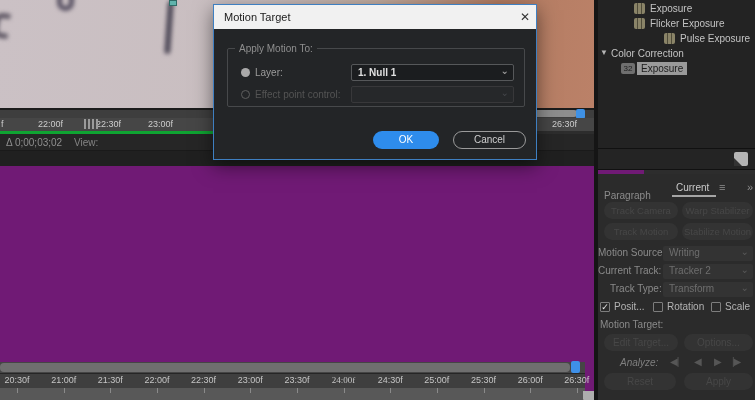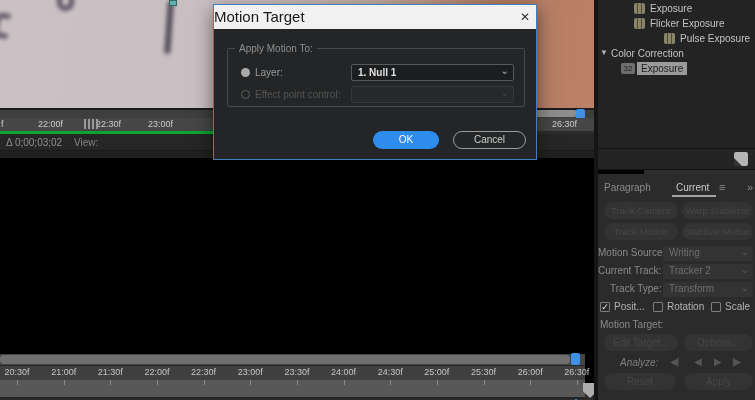--- a/index.html
+++ b/index.html
@@ -28,21 +28,21 @@
   .green-line { left:0; top:131px; width:537px; height:3px; background:#0fa432; }
   .info-row { left:0; top:134px; width:594px; height:17px; background:#262626; border-bottom:1px solid #1a1a1a; }
   .delta-txt { left:6px; top:137px; font-size:10px; color:#8f8f8f; }
   .view-lbl { left:74px; top:137px; font-size:10px; color:#848484; }
   .view-dd { left:102px; top:135px; width:110px; height:14px; background:#2c2c2c; border-radius:2px;
     font-size:10px; color:#6c6c6c; padding:1px 5px; white-space:nowrap; }
   .dark-band { left:0; top:151px; width:594px; height:23px; background:#202020; border-bottom:1px solid #131313; }
   .dark-band-line { left:0; top:166px; width:594px; height:1px; background:#2b2b2b; }
 
   
-  .timeline { left:0; top:158px; width:644px; height:226px; background:#000000; }
+  .timeline { left:0; top:166px; width:644px; height:226px; background:#701a75; }
   .tl-scroll { left:0; top:196px; width:585px; height:11px; background:#454545; }
   .tl-thumb { left:0; top:197px; width:570px; height:9px; background:#6f6f6f; border-radius:4px; }
   .tl-cti-head { left:571px; top:195px; width:9px; height:12px; background:#3e90e8; border-radius:2px; }
   .tl-cti-line { left:575px; top:207px; width:2px; height:51px; background:#3e90e8; opacity:.85; }
   .tl-ruler { left:0; top:207px; width:585px; height:15px; background:#3f3f3f; border-top:1px solid #262626; }
   .tl-label { position:absolute; top:209px; transform:translateX(-50%); font-size:9px; color:#c6c6c6; white-space:nowrap; }
   .tl-tick { position:absolute; top:222px; width:1px; height:5px; background:#8a8a8a; }
   .tl-grayband { left:0; top:222px; width:585px; height:19px; background:#585858; border-bottom:2px solid #262626; }
   .marker-bin { left:583px; top:225px; width:14px; height:15px; background:#aeaeae;
     clip-path:polygon(0 0,100% 0,100% 55%,50% 100%,0 55%); }
@@ -75,21 +75,21 @@
   .trk-dd .chev, .dd-chev { position:absolute; right:4px; top:0px; color:#585858; font-size:10px; }
   .chk { position:absolute; top:302px; width:10px; height:10px; background:#2a2a2a; border:1px solid #7d7d7d;
     border-radius:1px; color:#e8e8e8; font-size:9px; line-height:9px; text-align:center; }
   .chk-lbl { position:absolute; top:301px; font-size:10px; color:#b3b3b3; }
   .analyze-btn { position:absolute; top:356px; font-size:10px; color:#565656; letter-spacing:-1px; }
 
   
   .dialog { left:213px; top:4px; width:324px; height:156px; background:#232527; border:1px solid #3e7fc1;
     box-shadow:0 6px 18px rgba(0,0,0,.5); }
   .dlg-title { left:0; top:0; width:322px; height:24px; background:#f1f1f1; color:#1a1a1a;
-    font-size:15px; line-height:24px; }
+    font-size:11px; line-height:24px; padding-left:10px; }
   .dlg-close { left:300px; top:0px; width:22px; height:24px; color:#333; font-size:12px; text-align:center; line-height:24px; }
   .dlg-group { left:13px; top:43px; width:298px; height:59px; border:1px solid #47494b; border-radius:2px; }
   .dlg-group-lbl { left:21px; top:38px; font-size:10px; color:#8f8f8f; background:#232527; padding:0 4px; }
   .radio { position:absolute; width:9px; height:9px; border-radius:50%; }
   .radio-on { left:27px; top:63px; background:#a9a9a9; }
   .radio-off { left:27px; top:85px; border:1px solid #5e5e5e; }
   .dlg-lbl { position:absolute; font-size:10px; }
   .dlg-dd { position:absolute; left:137px; width:163px; height:17px; border-radius:2px; font-size:10px;
     padding:2px 6px; white-space:nowrap; }
   .dd-on { top:59px; background:#1b1d1f; border:1px solid #56585a; color:#e0e0e0; font-weight:bold; }
@@ -144,21 +144,21 @@
       <div class="tl-label" style="left: 110.3px;">21:30f</div>
       <div class="tl-tick" style="left: 110.3px;"></div>
       <div class="tl-label" style="left: 156.95px;">22:00f</div>
       <div class="tl-tick" style="left: 156.95px;"></div>
       <div class="tl-label" style="left: 203.6px;">22:30f</div>
       <div class="tl-tick" style="left: 203.6px;"></div>
       <div class="tl-label" style="left: 250.25px;">23:00f</div>
       <div class="tl-tick" style="left: 250.25px;"></div>
       <div class="tl-label" style="left: 296.9px;">23:30f</div>
       <div class="tl-tick" style="left: 296.9px;"></div>
-      <div class="tl-label" style="left: 343.55px;">24:00f</div>
+      <div class="tl-label" style="left: 343.55px; font-family: Liberation Serif, serif;">24:00f</div>
       <div class="tl-tick" style="left: 343.55px;"></div>
       <div class="tl-label" style="left: 390.2px;">24:30f</div>
       <div class="tl-tick" style="left: 390.2px;"></div>
       <div class="tl-label" style="left: 436.85px;">25:00f</div>
       <div class="tl-tick" style="left: 436.85px;"></div>
       <div class="tl-label" style="left: 483.5px;">25:30f</div>
       <div class="tl-tick" style="left: 483.5px;"></div>
       <div class="tl-label" style="left: 530.15px;">26:00f</div>
       <div class="tl-tick" style="left: 530.15px;"></div>
       <div class="tl-label" style="left: 576.8px;">26:30f</div>
@@ -221,21 +221,21 @@
     </div>
     <div class="radio radio-off"></div>
     <div class="dlg-lbl" style="left:41px; top:84px; color:#545454;">Effect point control:</div>
     <div class="dlg-dd dd-off">
       <span class="dd-chev" style="color:#44464a;">⌄</span>
     </div>
     <div class="btn btn-ok">OK</div>
     <div class="btn btn-cancel">Cancel</div>
   </div>
 
-<div class="trk-tab" style="left: 604px; color: rgb(140, 140, 140); position: absolute;">Paragraph</div>
+<div class="trk-tab" style="left: 604px; color: rgb(140, 140, 140); position: absolute; margin-top: 8px;">Paragraph</div>
     <div class="trk-tab" style="left: 676px; color: rgb(202, 202, 202); position: absolute;">Current</div>
     <div class="pill" style="left: 604px; top: 202px; width: 74px; font-size: 9.5px;">Track Camera</div>
     <div class="pill" style="left: 682px; top: 202px; width: 71px; font-size: 9.5px;">Warp Stabilizer</div>
     <div class="pill" style="left: 604px; top: 223px; width: 74px; font-size: 9.5px;">Track Motion</div>
     <div class="pill" style="left: 682px; top: 223px; width: 71px; font-size: 9.5px;">Stabilize Motion</div>
     <div class="trk-lbl" style="left: 598px; top: 247px; width: 62px; text-align: right;">Motion Source:</div>
     <div class="trk-dd" style="top: 246px;"><div style="display: inline;">Writing</div><div class="chev">⌄</div></div>
     <div class="trk-lbl" style="left: 598px; top: 265px; width: 62px; text-align: right;">Current Track:</div>
     <div class="trk-dd" style="top: 264px;"><div style="display: inline;">Tracker 2</div><div class="chev">⌄</div></div>
     <div class="trk-lbl" style="left: 598px; top: 283px; width: 62px; text-align: right; padding-left: 12px;">Track Type:</div>

